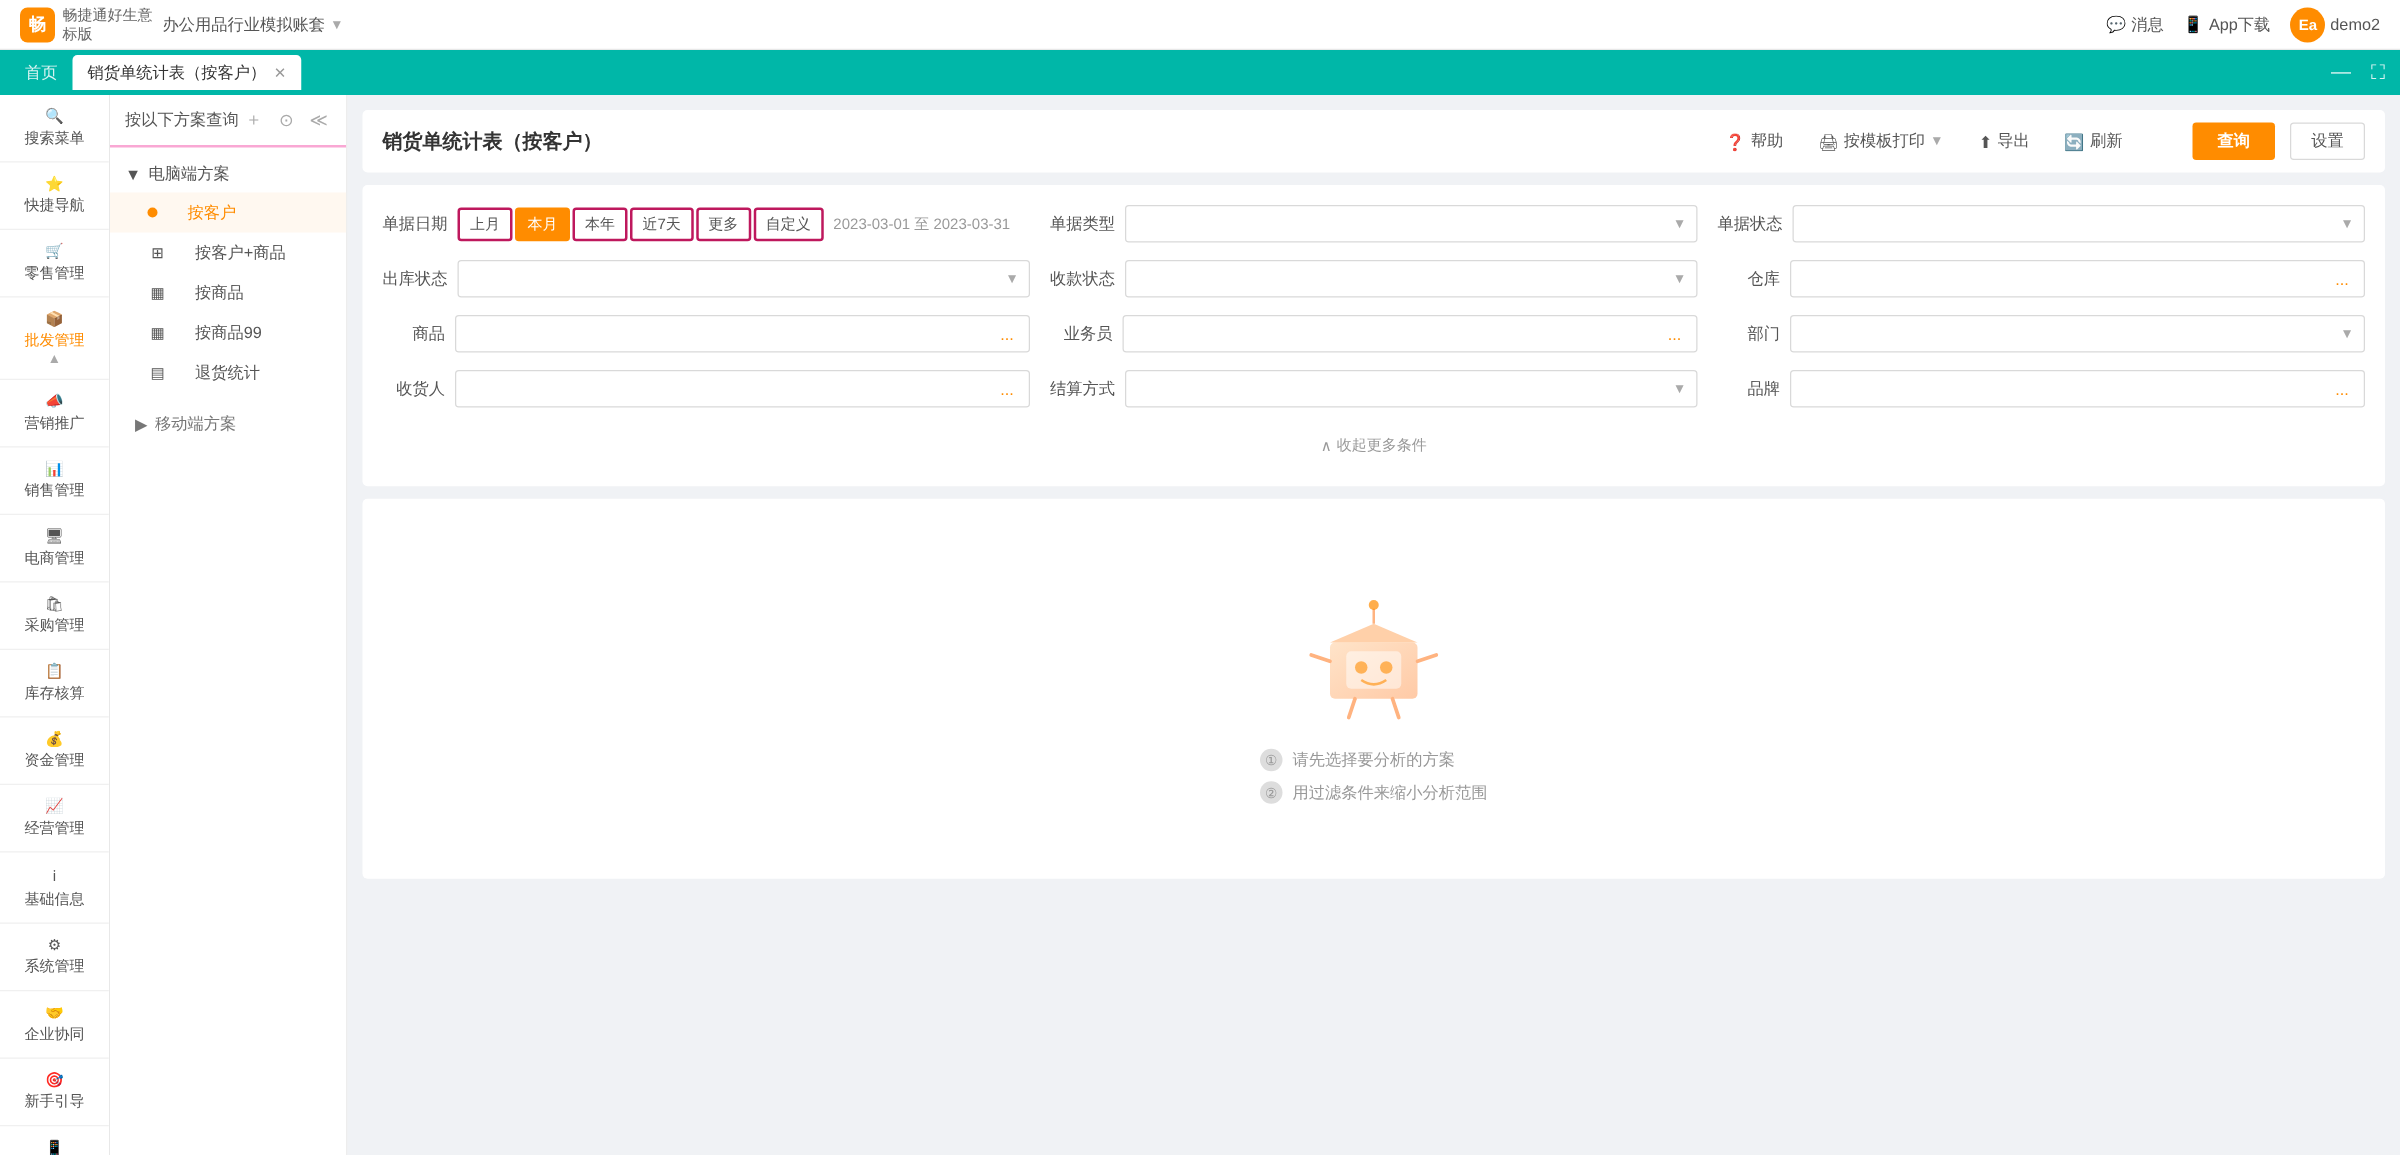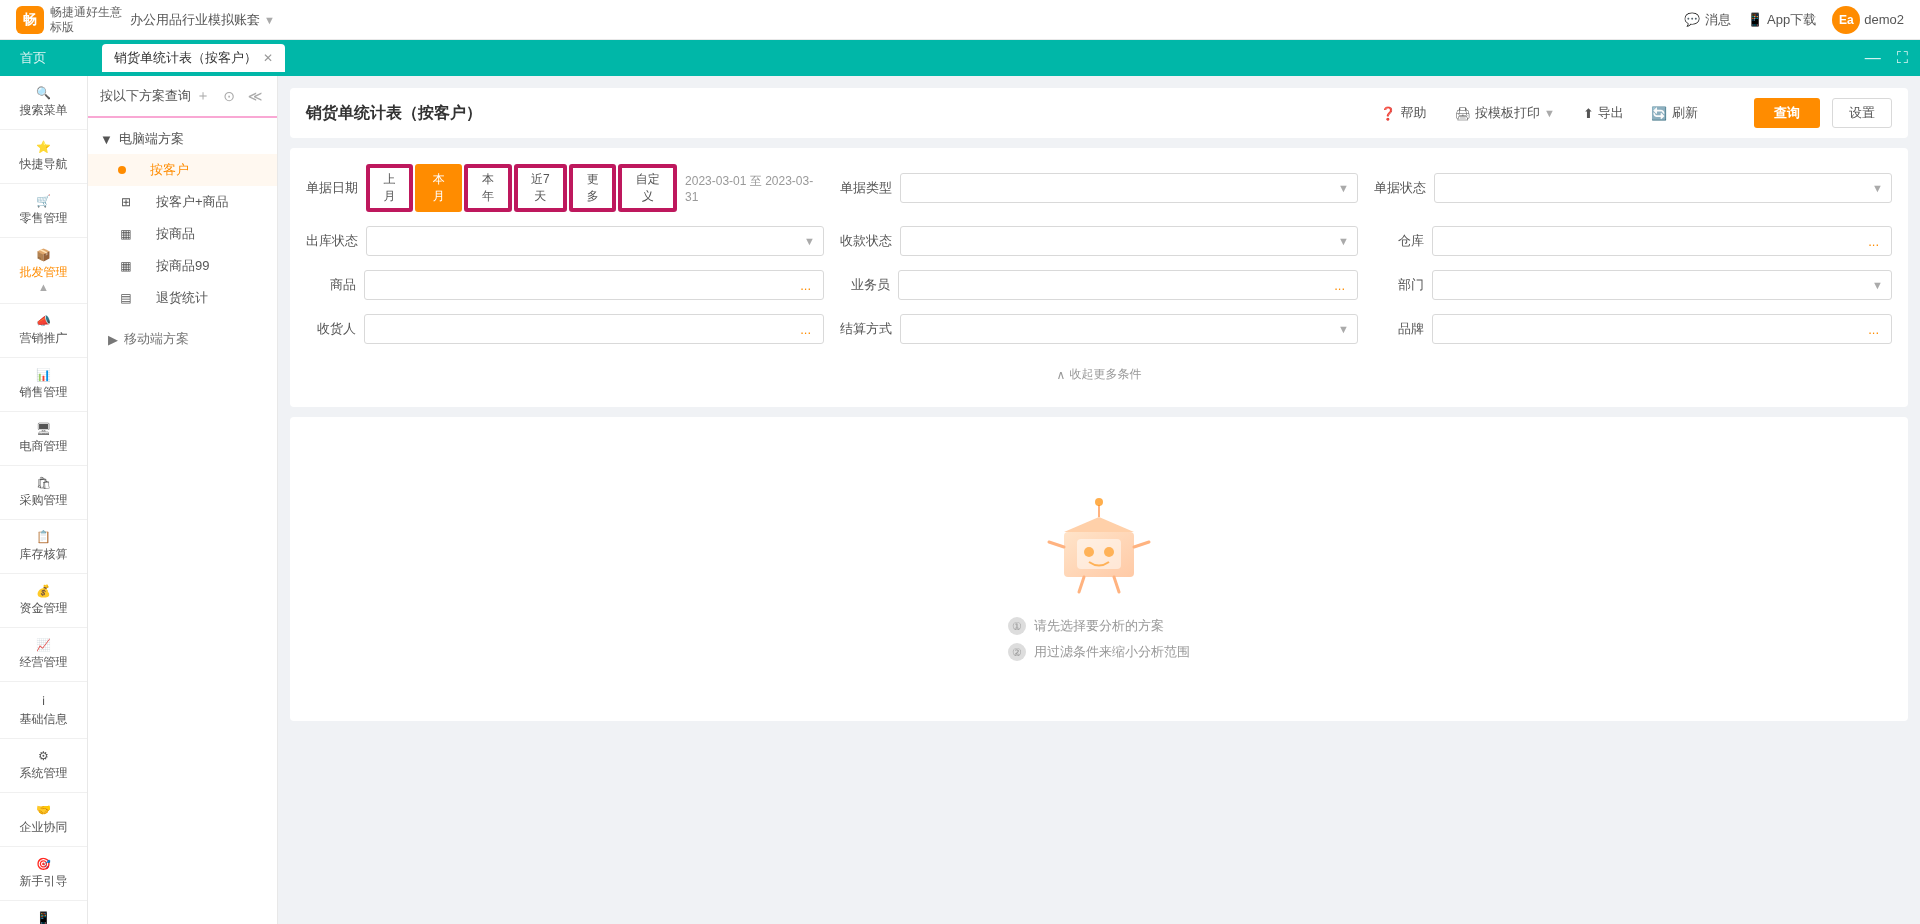--- a/index.html
+++ b/index.html
@@ -78,21 +78,20 @@
     
     .tab-bar {
       height: 36px;
       background: #00b7a8;
       display: flex;
       align-items: center;
       padding: 0 8px;
       position: fixed;
       top: 40px; left: 0; right: 0;
       z-index: 99;
-      gap: 44px;
     }
     .tab-item {
       height: 28px;
       display: flex;
       align-items: center;
       padding: 0 12px;
       border-radius: 4px 4px 0 0;
       cursor: pointer;
       font-size: 13px;
       gap: 6px;
@@ -338,21 +337,21 @@
       align-items: center;
       gap: 4px;
     }
     .date-quick-btns {
       display: flex;
       gap: 2px;
     }
     .date-quick-btn {
       padding: 3px 8px;
       font-size: 12px;
-      border: 4px solid #be185d;
+      border: 2px solid #be185d;
       border-radius: 3px;
       cursor: pointer;
       color: #555;
       background: #fff;
     }
     .date-quick-btn.active {
       background: #ff8c00;
       color: #fff;
       border-color: #ff8c00;
     }

